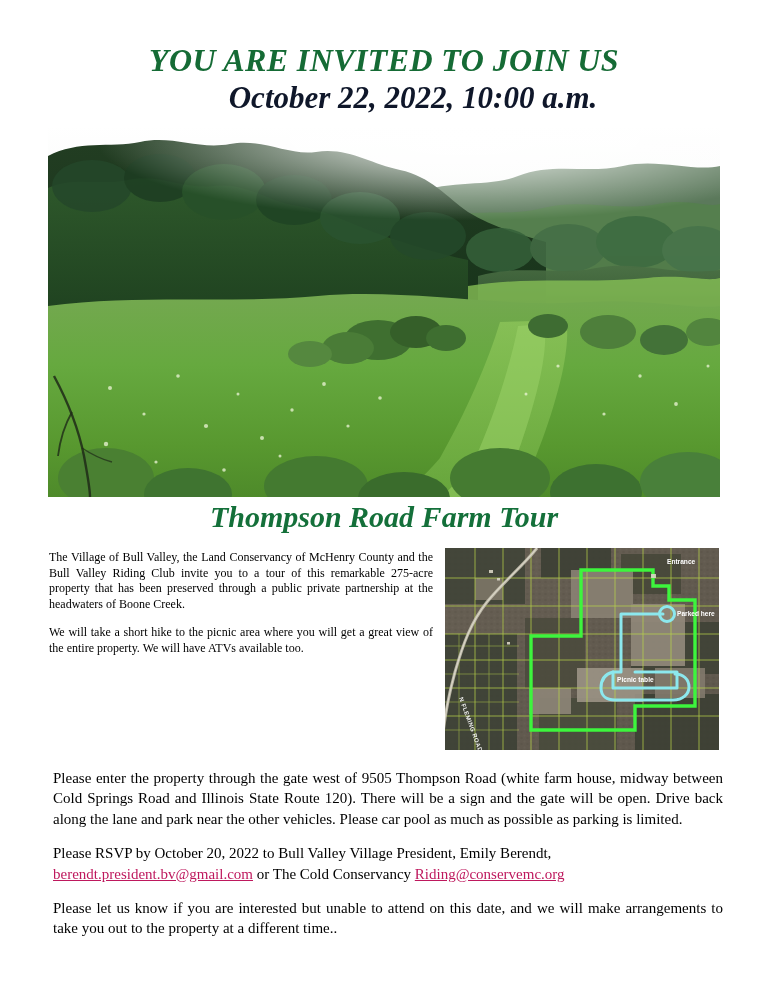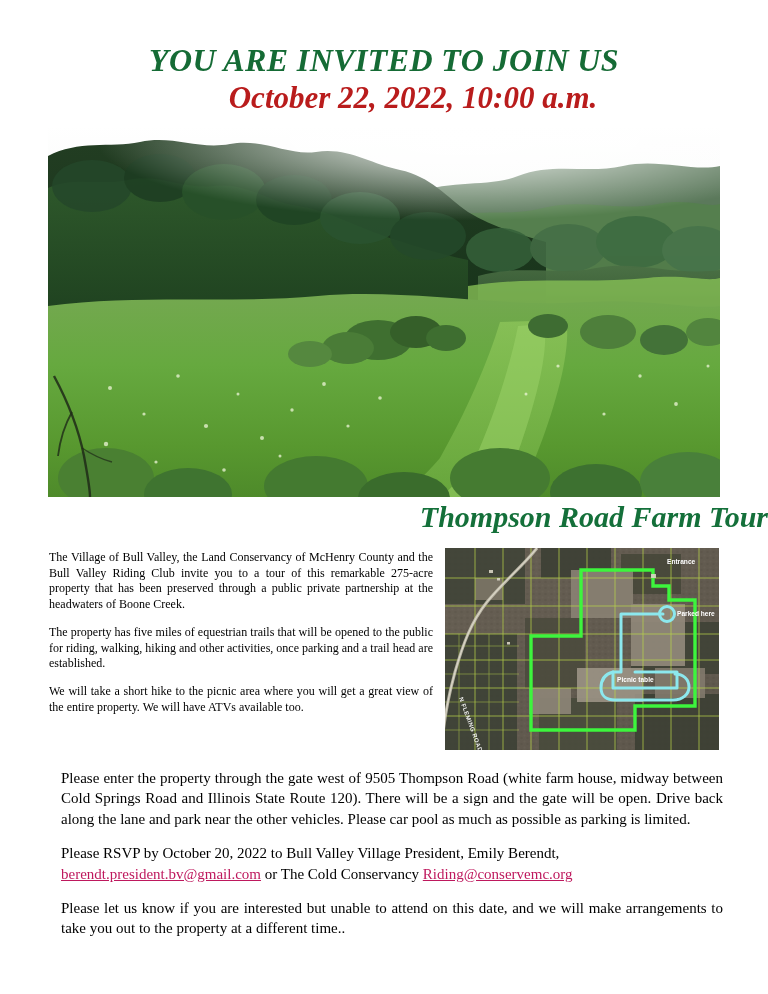--- a/index.html
+++ b/index.html
@@ -38,21 +38,21 @@
     font-style: italic;
     color: #156b35;
     letter-spacing: 0.4px;
     line-height: 1.18;
     white-space: nowrap;
   }
   .header-line2 {
     font-size: 31px;
     font-weight: bold;
     font-style: italic;
-    color: #b91c1c;
+    color: #0f172a;
     line-height: 1.18;
     white-space: nowrap;
     padding-left: 58px;
   }
 
   
   .photo {
     position: absolute;
     left: 48px;
     top: 126px;
@@ -62,21 +62,21 @@
     background: #2d5a22;
   }
   .photo svg { display: block; width: 672px; height: 371px; }
 
   
   .farm-title {
     position: absolute;
     left: 0;
     top: 500px;
     width: 768px;
-    text-align: right;
+    text-align: center;
     font-size: 30px;
     font-weight: bold;
     font-style: italic;
     color: #14703a;
     white-space: nowrap;
   }
 
   
   .body-left {
     position: absolute;
@@ -93,21 +93,21 @@
   }
   .body-left p.last { margin-bottom: 8px; }
 
   .body-full {
     position: absolute;
     left: 45px;
     top: 768px;
     width: 678px;
   }
   .body-full p {
-    margin: 0 0 14px 16px;
+    margin: 0 0 14px 8px;
     font-size: 15px;
     line-height: 1.36;
     text-align: justify;
     text-justify: inter-word;
   }
   .body-full p.nojust { text-align: left; }
 
   a.maillink {
     color: #be185d;
     text-decoration: underline;
@@ -266,21 +266,20 @@
       <path d="M34,322 C46,330 56,334 64,336" stroke="#1e2a18" stroke-width="1.5" fill="none" opacity="0.7"></path>
 
       <rect x="0" y="0" width="672" height="150" fill="url(#glowG)"></rect>
     </svg>
   </div>
 
   <div class="farm-title">Thompson Road Farm Tour</div>
 
   <div class="body-left">
     <p>The Village of Bull Valley, the Land Conservancy of McHenry County and the Bull Valley Riding Club invite you to a tour of this remarkable 275-acre property that has been preserved through a public private partnership at the headwaters of Boone Creek.</p>
-    <p>The property has five miles of equestrian trails that will be opened to the public for riding, walking, hiking and other activities, once parking and a trail head are established.</p>
     <p class="last">We will take a short hike to the picnic area where you will get a great view of the entire property. We will have ATVs available too.</p>
   </div>
 
   <div class="map">
     <svg viewBox="0 0 274 202" preserveAspectRatio="none">
       <defs>
         <linearGradient id="soilA" x1="0" y1="0" x2="1" y2="1">
           <stop offset="0" stop-color="#6f675a"></stop>
           <stop offset="1" stop-color="#5a5349"></stop>
         </linearGradient>

